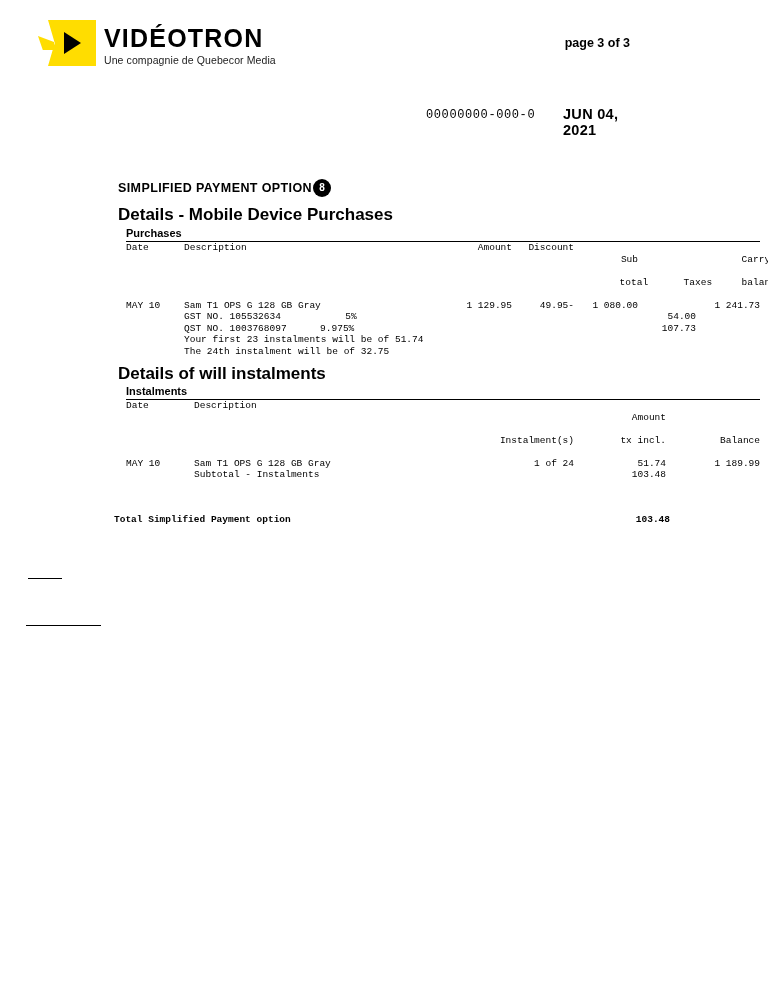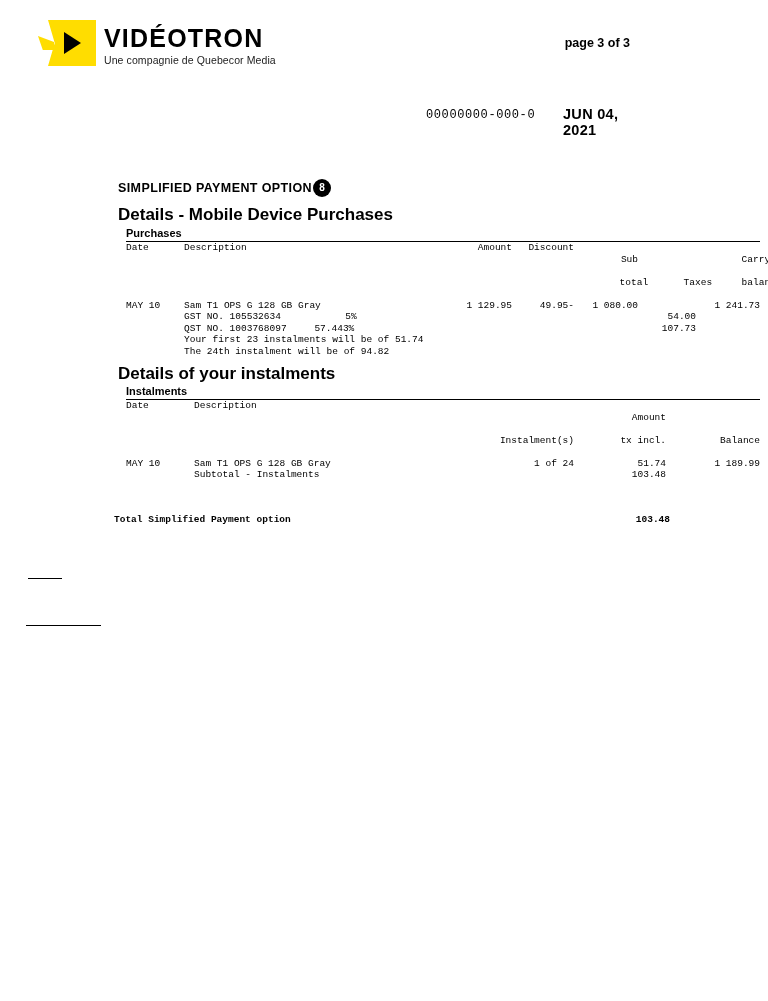--- a/index.html
+++ b/index.html
@@ -318,42 +318,42 @@
       <td class="num"></td>
       <td class="num"></td>
       <td class="num">54.00</td>
       <td class="num"></td>
     </tr>
 
     <tr>
       <td></td>
       <td>
         <span>QST NO. 1003768097</span>
-        <span style="display:inline-block;width:62px;text-align:right;">57.443%</span>
+        <span style="display:inline-block;width:62px;text-align:right;">9.975%</span>
       </td>
       <td class="num"></td>
       <td class="num"></td>
       <td class="num"></td>
       <td class="num">107.73</td>
       <td class="num"></td>
     </tr>
 
     <tr class="pad-top3">
       <td></td>
       <td colspan="6">Your first 23 instalments will be of 51.74</td>
     </tr>
     <tr>
       <td></td>
-      <td colspan="6">The 24th instalment will be of 94.82</td>
+      <td colspan="6">The 24th instalment will be of 32.75</td>
     </tr>
   </tbody>
     </table>
 </div>
 
-<div class="sub-title" id="details-instalments">Details of your instalments</div>
+<div class="sub-title" id="details-instalments">Details of will instalments</div>
 
 <div class="tbl-block" id="instalments-block">
   <div class="tbl-caption">Instalments</div>
   <div class="rule"></div>
   <table class="mono">
     <colgroup>
       <col class="i-date">
         <col class="i-desc">
         <col class="i-inst">
         <col class="i-amt">

